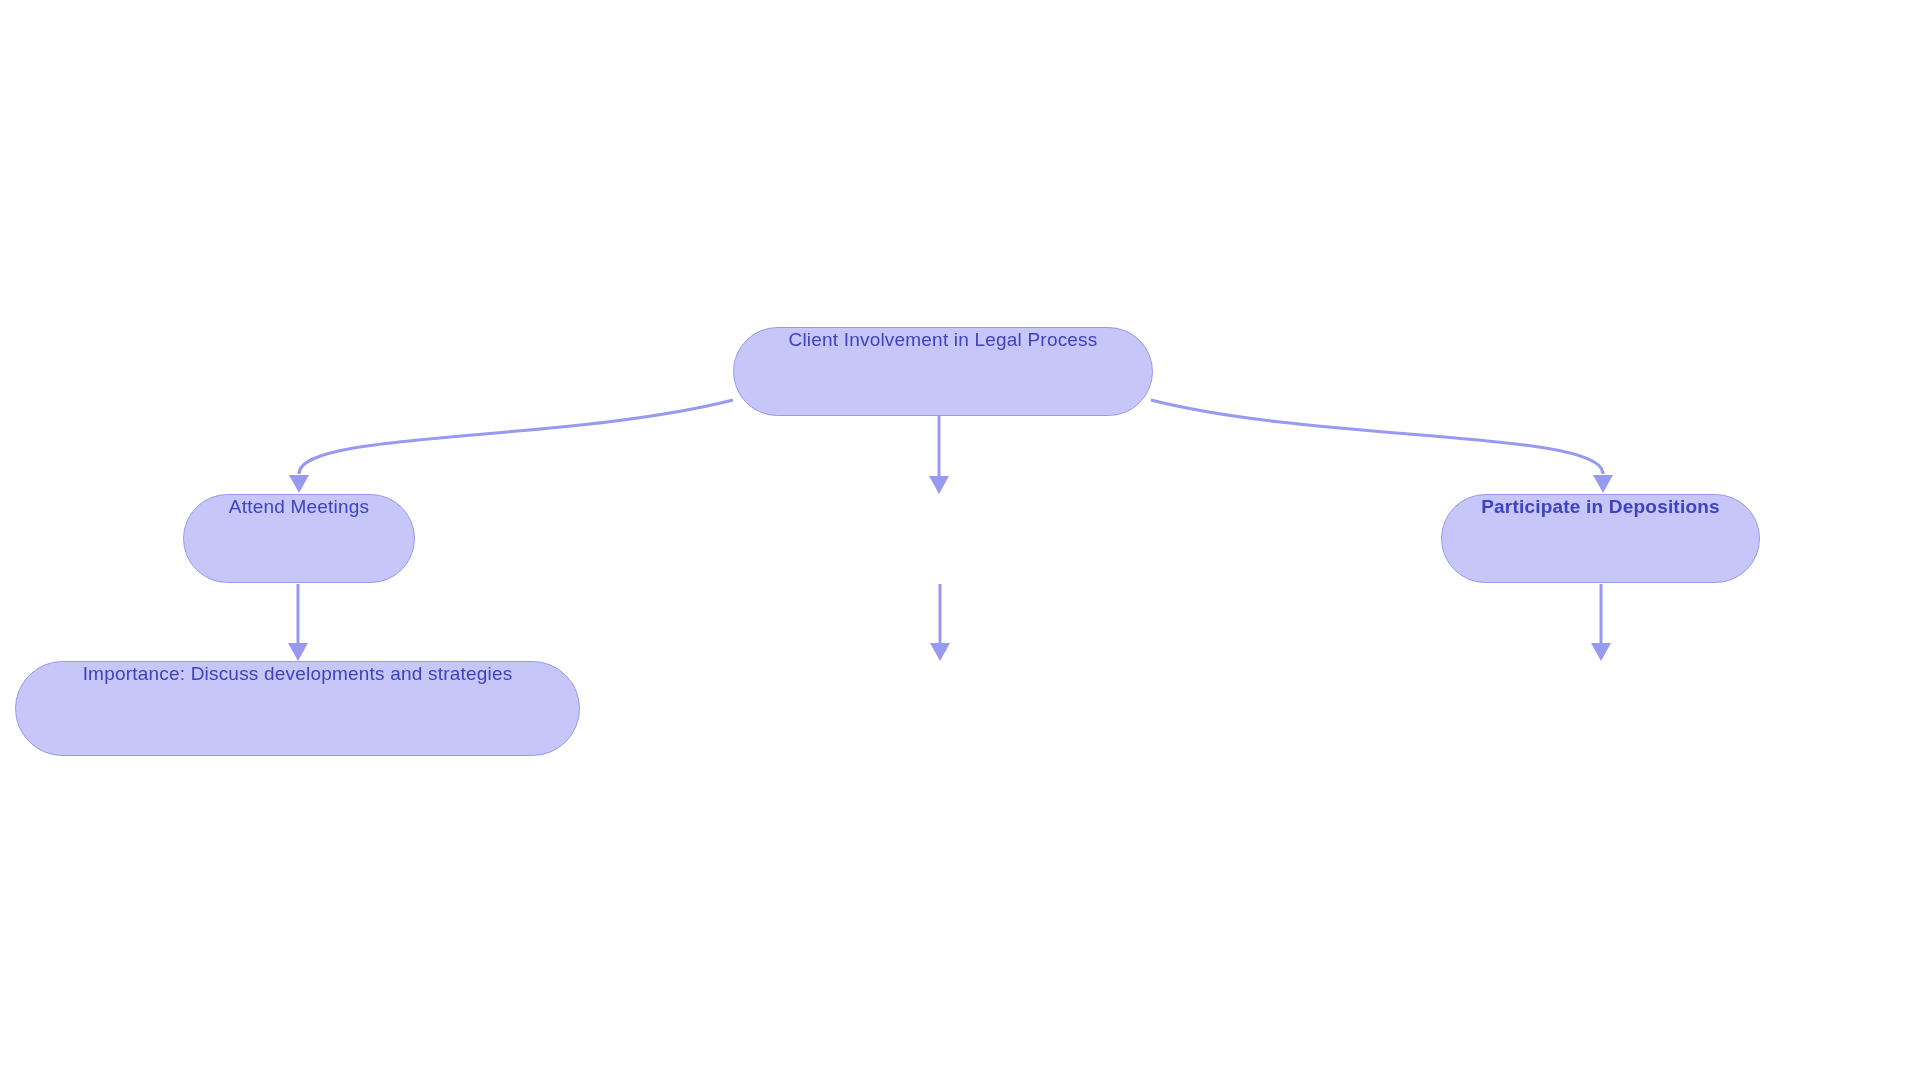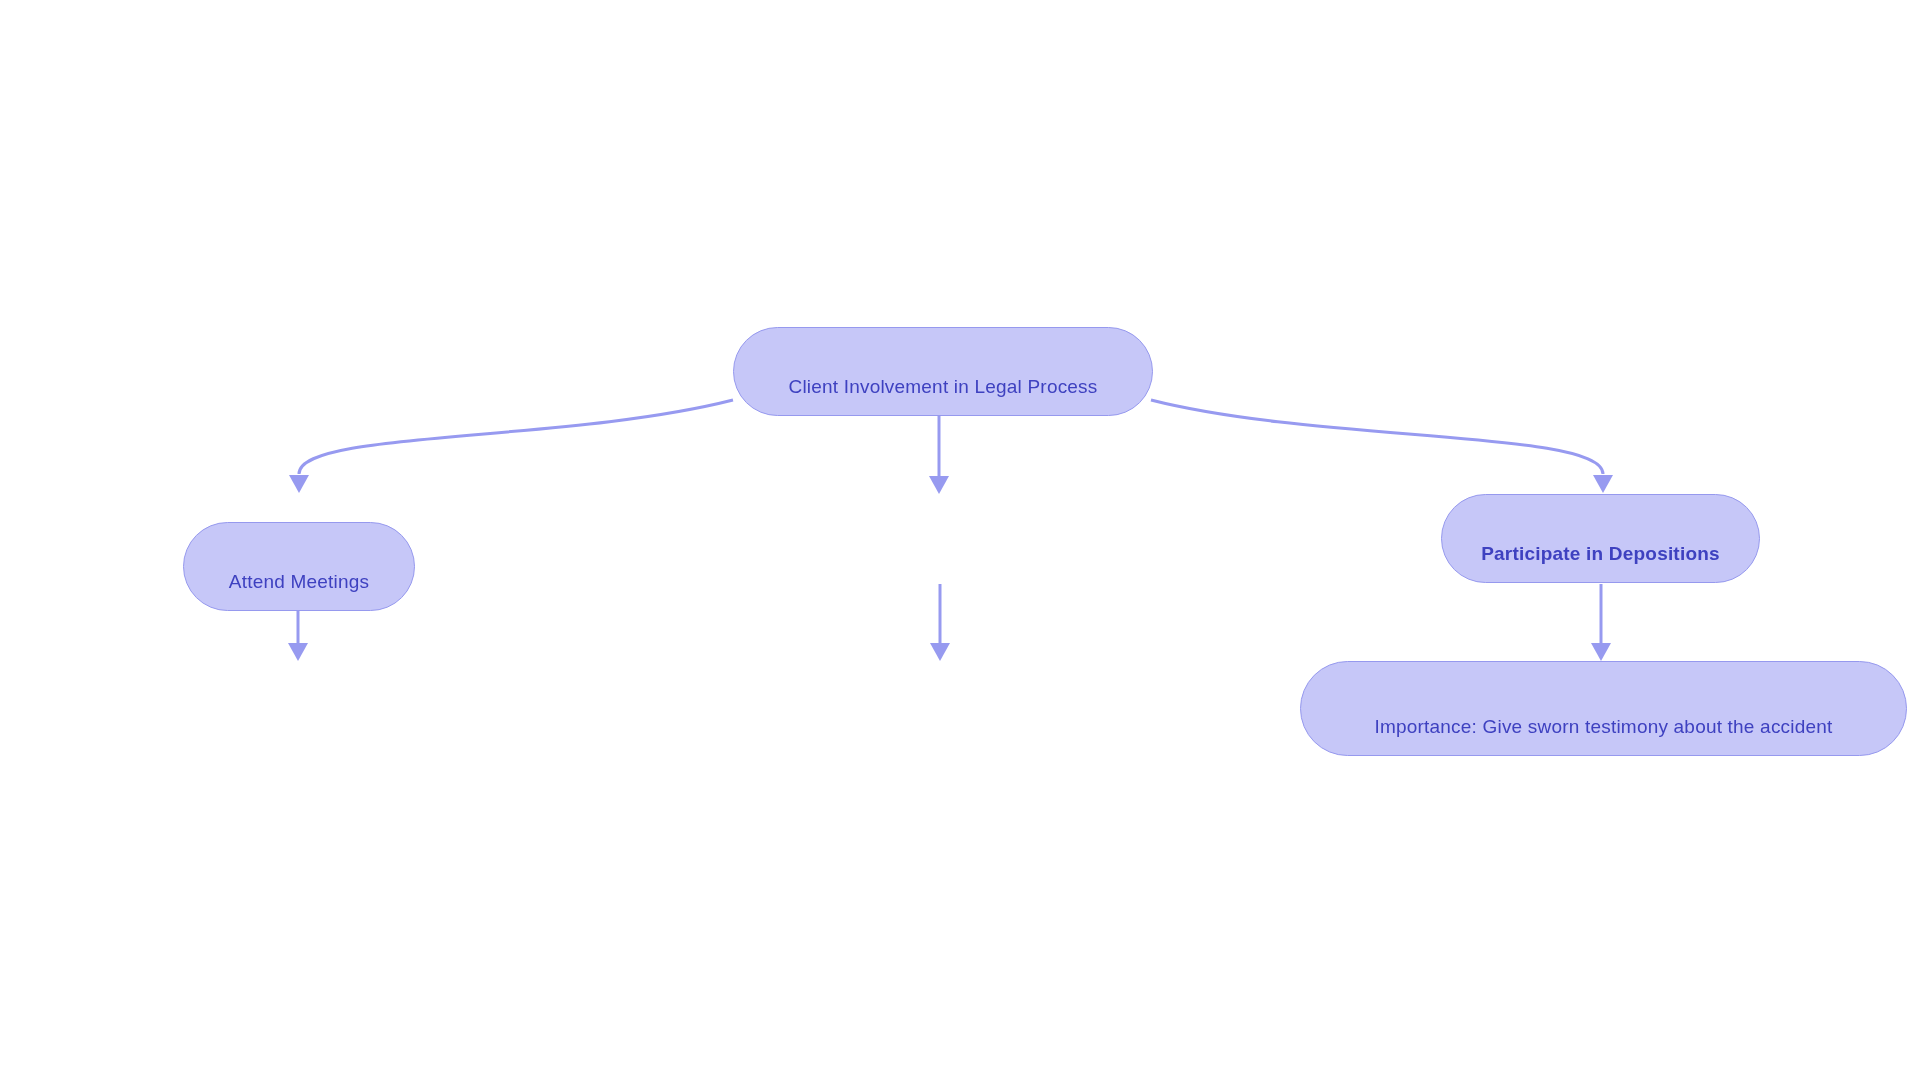--- a/index.html
+++ b/index.html
@@ -23,33 +23,33 @@
     height: 1083px;
     pointer-events: none;
   }
   .node {
     position: absolute;
     box-sizing: border-box;
     background: #c6c7f8;
     border: 1.5px solid #9699ee;
     border-radius: 48px;
     display: flex;
-    align-items: flex-end;
+    align-items: flex-start;
     justify-content: center;
     text-align: center;
     color: #3e41c0;
     font-size: 19px;
     line-height: 1.25;
     letter-spacing: 0.2px;
-    padding: 16px 18px;
+    padding: 0 18px;
   }
   
   .node-root         { left: 733px;  top: 327px; width: 420px; height: 89px; }
   
-  .node-attend       { left: 183px;  top: 494px; width: 232px; height: 89px; margin-top: 28px; }
+  .node-attend       { left: 183px;  top: 494px; width: 232px; height: 89px; }
   .node-provide      { left: 790px;  top: 494px; width: 303px; height: 89px; }
   .node-depositions  { left: 1441px; top: 494px; width: 319px; height: 89px; font-weight: bold; }
   
   .node-imp-attend      { left: 15px;   top: 661px; width: 565px; height: 95px; }
   .node-imp-provide     { left: 665px;  top: 661px; width: 548px; height: 95px; }
   .node-imp-depositions { left: 1300px; top: 661px; width: 607px; height: 95px; }
 
   .edge-path {
     fill: none;
     stroke: #979af0;
@@ -104,19 +104,19 @@
 
   <div class="node node-attend">
     <span>Attend Meetings</span>
   </div>
 
 
   <div class="node node-depositions">
     <span>Participate in Depositions</span>
   </div>
 
+  <div class="node node-imp-attend">
+    <span>Importance: Discuss developments and strategies</span>
+  </div>
 
 
-  <div class="node node-imp-depositions">
-    <span>Importance: Give sworn testimony about the accident</span>
-  </div>
 
 </div>
 
 </body></html>

